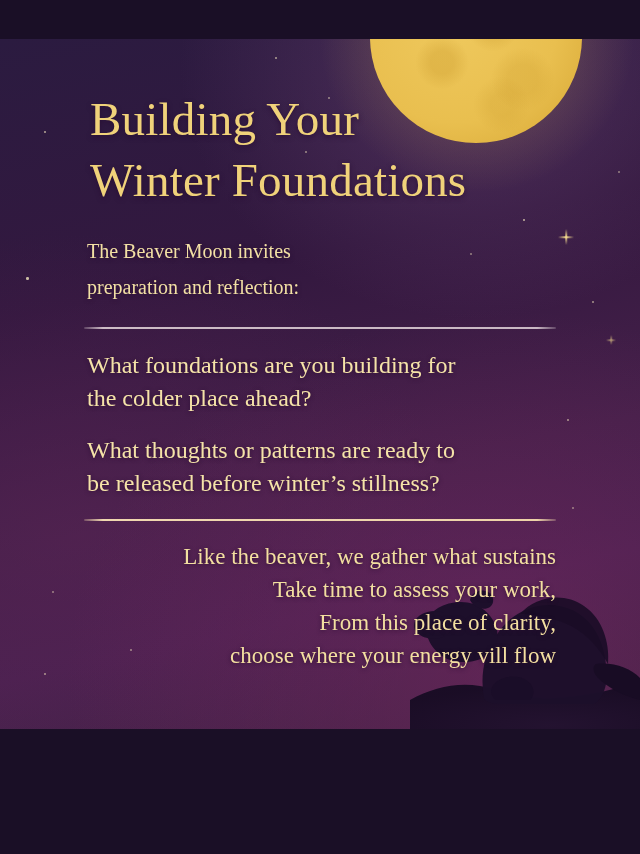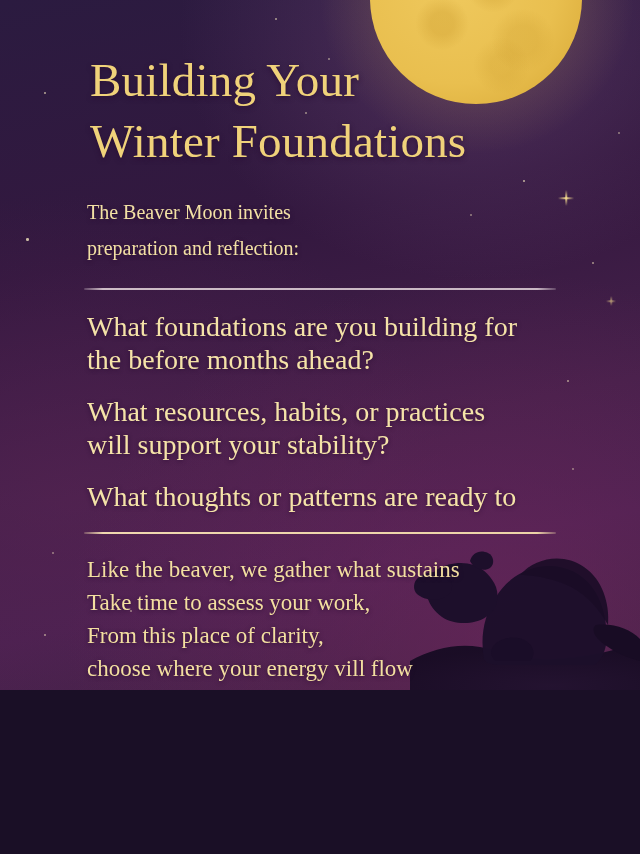--- a/index.html
+++ b/index.html
@@ -13,20 +13,21 @@
     width: 640px;
     height: 690px;
     overflow: hidden;
     font-family: "Liberation Serif", "DejaVu Serif", serif;
     
     background:
       radial-gradient(ellipse 620px 520px at 78% 92%, rgba(118, 40, 96, 0.55) 0%, rgba(118,40,96,0) 70%),
       radial-gradient(ellipse 520px 420px at 12% 72%, rgba(92, 36, 86, 0.45) 0%, rgba(92,36,86,0) 72%),
       radial-gradient(ellipse 420px 360px at 74% 4%, rgba(110, 72, 120, 0.50) 0%, rgba(110,72,120,0) 70%),
       linear-gradient(168deg, #2b1b40 0%, #33183f 34%, #45204a 62%, #4a2150 78%, #3d2240 100%);
+    margin-top: 39px;
   }
 
   
   .moon {
     position: absolute;
     left: 370px;
     top: -108px;
     width: 212px;
     height: 212px;
     border-radius: 50%;
@@ -125,35 +126,36 @@
     background: linear-gradient(to right, rgba(206,190,198,0.25) 0%, #cdbcc6 4%, #c9b8c4 96%, rgba(206,190,198,0.25) 100%);
   }
   .rule-bottom {
     margin-top: 19px;
     background: linear-gradient(to right, rgba(240,214,168,0.25) 0%, #f0d8b0 4%, #edd3a8 96%, rgba(240,214,168,0.25) 100%);
   }
 
   .questions { padding-top: 20px; padding-left: 3px; }
   .question {
     margin: 0 0 19px 0;
-    font-size: 28px;
+    font-size: 24px;
     line-height: 33px;
     color: #f5e3a8;
     text-shadow: 0 1px 4px rgba(40,12,50,0.7);
   }
   .question:last-child { margin-bottom: 0; }
   .question .qline { display: block; }
 
   .closing {
     padding-top: 19px;
     padding-left: 3px;
     font-size: 23px;
     line-height: 33px;
     color: #f3dfa0;
     text-shadow: 0 1px 4px rgba(40,12,50,0.75);
+    text-align: right;
   }
   .closing .cline { display: block; }
 </style>
 </head>
 <body>
 
 <div id="poster">
 
   <div class="moon-glow"></div>
   <div class="moon"></div>
@@ -215,28 +217,25 @@
     <p class="subtitle">
       <span class="sline">The Beaver Moon invites</span>
       <span class="sline">preparation and reflection:</span>
     </p>
 
     <hr class="rule rule-top">
 
     <div class="questions">
       <p class="question">
         <span class="qline">What foundations are you building for</span>
-        <span class="qline">the before months ahead?</span>
-      </p>
-      <p class="question">
-        <span class="qline">What resources, habits, or practices</span>
-        <span class="qline">will support your stability?</span>
+        <span class="qline">the colder place ahead?</span>
       </p>
       <p class="question">
         <span class="qline">What thoughts or patterns are ready to</span>
+        <span class="qline">be released before winter’s stillness?</span>
       </p>
     </div>
 
     <hr class="rule rule-bottom">
 
     <div class="closing">
       <span class="cline">Like the beaver, we gather what sustains</span>
       <span class="cline">Take time to assess your work,</span>
       <span class="cline">From this place of clarity,</span>
       <span class="cline">choose where your energy vill flow</span>

